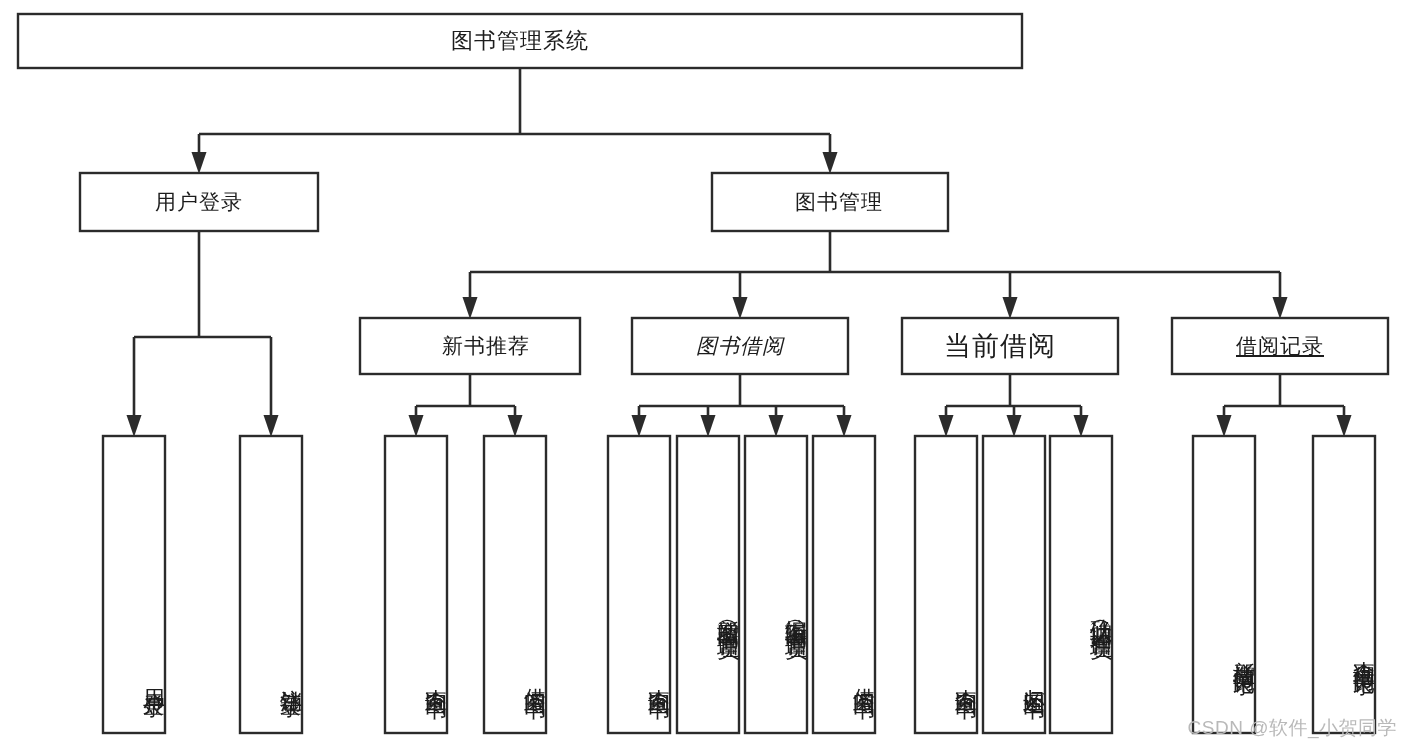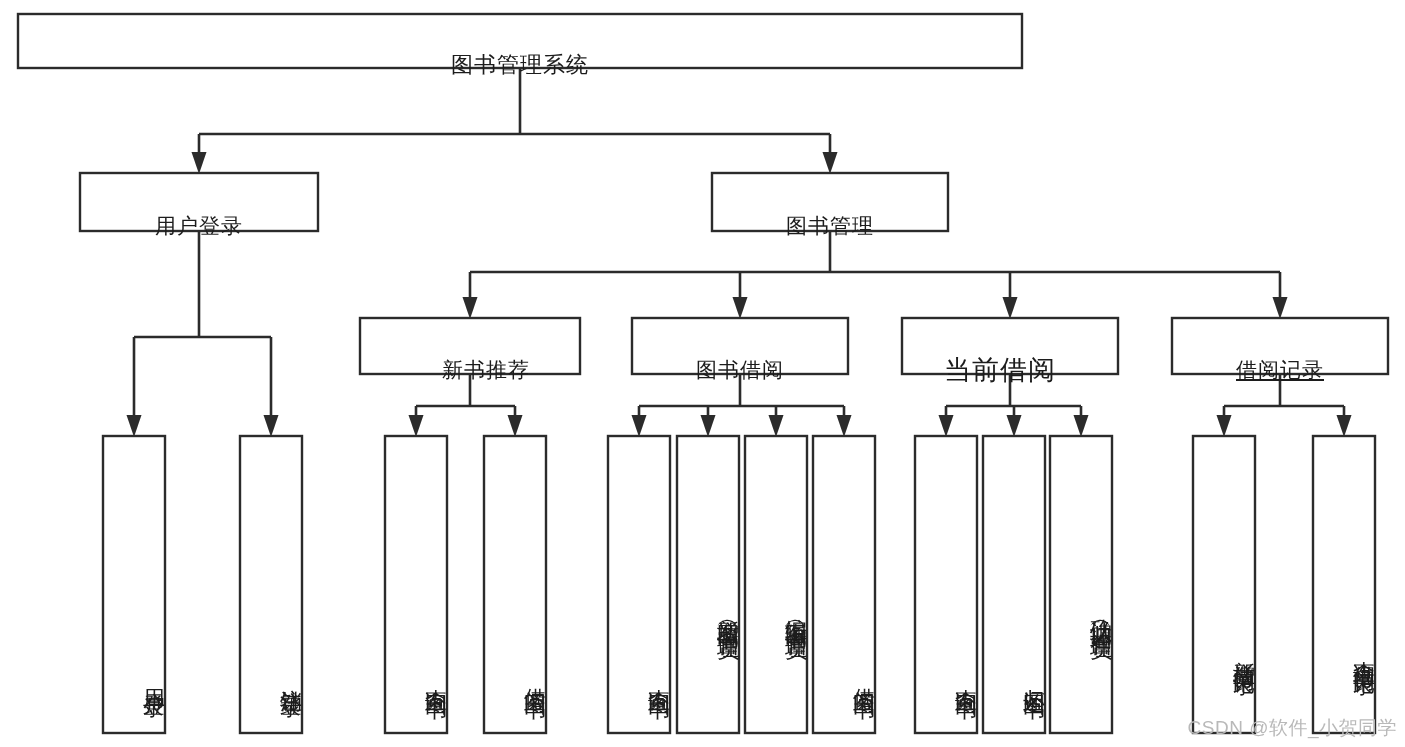--- a/index.html
+++ b/index.html
@@ -59,21 +59,20 @@
   }
   .horiz-label-wrap {
     position: absolute;
     display: flex;
     align-items: center;
     justify-content: center;
     font-family: "Liberation Sans", "DejaVu Sans", sans-serif;
     color: #1c1c1c;
     white-space: nowrap;
     pointer-events: none;
-    margin-top: 24px;
   }
   #watermark {
     position: absolute;
     right: 8px;
     bottom: 6px;
     font-family: "Liberation Sans", "DejaVu Sans", sans-serif;
     font-size: 19px;
     color: #b9b9b9;
     letter-spacing: 0.5px;
     pointer-events: none;
@@ -160,23 +159,23 @@
         <rect x="983" y="436" width="62" height="297" class="node-box"></rect>
         <rect x="1050" y="436" width="62" height="297" class="node-box"></rect>
         <rect x="1193" y="436" width="62" height="297" class="node-box"></rect>
         <rect x="1313" y="436" width="62" height="297" class="node-box"></rect>
       </g>
   </svg>
 
   <div id="labels-layer">
       <div class="horiz-label-wrap" style="left: 18px; top: 14px; width: 1004px; height: 54px; font-size: 22px; letter-spacing: 1px;">图书管理系统</div>
       <div class="horiz-label-wrap" style="left: 80px; top: 173px; width: 238px; height: 58px; font-size: 21px; letter-spacing: 1px;">用户登录</div>
-      <div class="horiz-label-wrap" style="left: 712px; top: 173px; width: 236px; height: 58px; font-size: 21px; letter-spacing: 1px;">图书管理</div>
+      <div class="horiz-label-wrap" style="left: 712px; top: 173px; width: 236px; height: 58px; font-size: 21px; letter-spacing: 1px; padding-left: 9px;">图书管理</div>
       <div class="horiz-label-wrap" style="left: 360px; top: 318px; width: 220px; height: 56px; font-size: 21px; letter-spacing: 1px; padding-left: 16px;">新书推荐</div>
-      <div class="horiz-label-wrap" style="left: 632px; top: 318px; width: 216px; height: 56px; font-size: 21px; letter-spacing: 1px;">图书借阅</div>
+      <div class="horiz-label-wrap" style="left: 632px; top: 318px; width: 216px; height: 56px; font-size: 21px; letter-spacing: 1px; font-style: italic;">图书借阅</div>
       <div class="horiz-label-wrap" style="left: 892px; top: 318px; width: 216px; height: 56px; font-size: 27px; letter-spacing: 1px;">当前借阅</div>
       <div class="horiz-label-wrap" style="left: 1172px; top: 318px; width: 216px; height: 56px; font-size: 21px; letter-spacing: 1px; text-decoration: underline;">借阅记录</div>
       <div class="vertical-label-wrap" style="left: 103px; width: 62px; top: 442px; height: 285px; padding-top: 92.5px;">用户登录</div>
       <div class="vertical-label-wrap" style="left: 240px; width: 62px; top: 442px; height: 285px; padding-top: 92.5px;">注销登录</div>
       <div class="vertical-label-wrap" style="left: 385px; width: 62px; top: 442px; height: 285px; padding-top: 92.5px;">查询图书</div>
       <div class="vertical-label-wrap" style="left: 484px; width: 62px; top: 442px; height: 285px; padding-top: 92.5px;">借阅图书</div>
       <div class="vertical-label-wrap" style="left: 608px; width: 62px; top: 442px; height: 285px; padding-top: 92.5px;">查询图书</div>
       <div class="vertical-label-wrap" style="left: 677px; width: 62px; top: 442px; height: 285px; padding-top: 30px;">新增图书（管理员）</div>
       <div class="vertical-label-wrap" style="left: 745px; width: 62px; top: 442px; height: 285px; padding-top: 30px;">编辑图书（管理员）</div>
       <div class="vertical-label-wrap" style="left: 813px; width: 62px; top: 442px; height: 285px; padding-top: 92.5px;">借阅图书</div>

